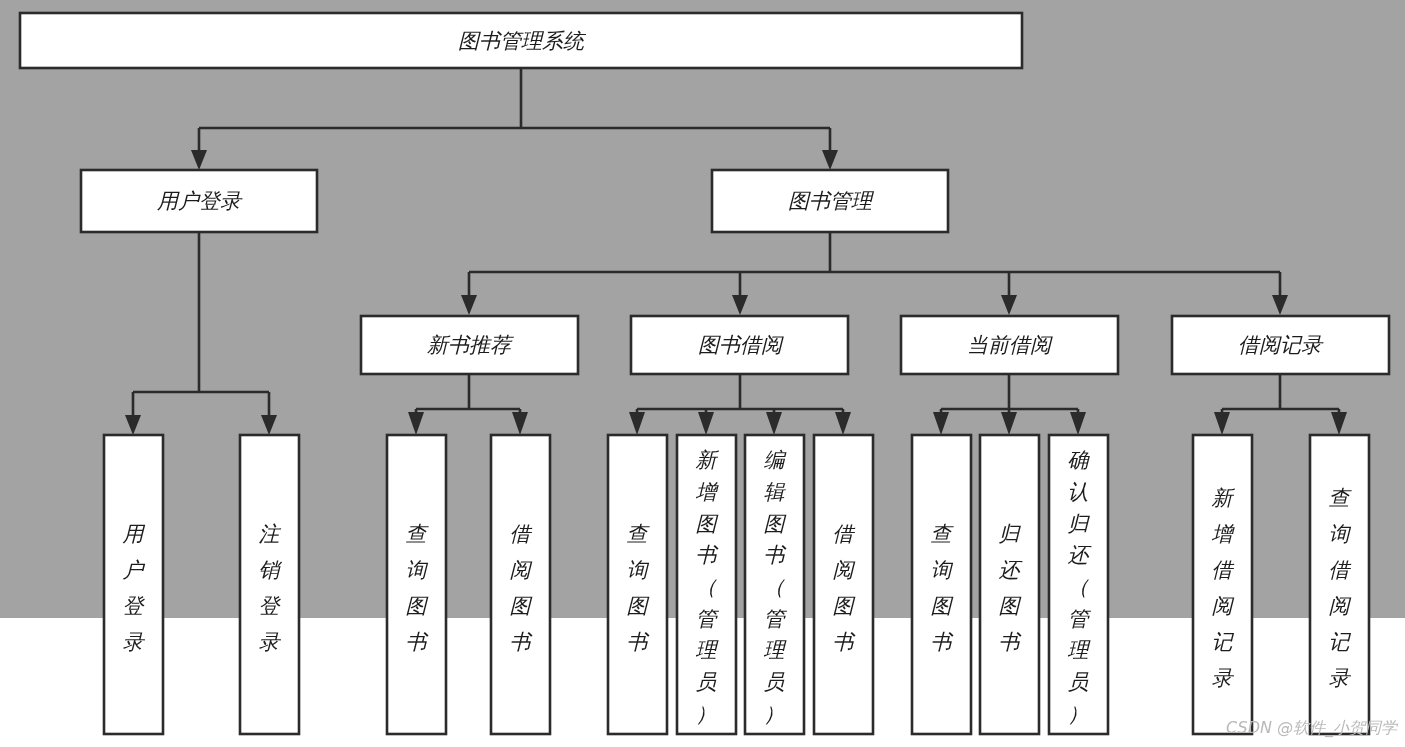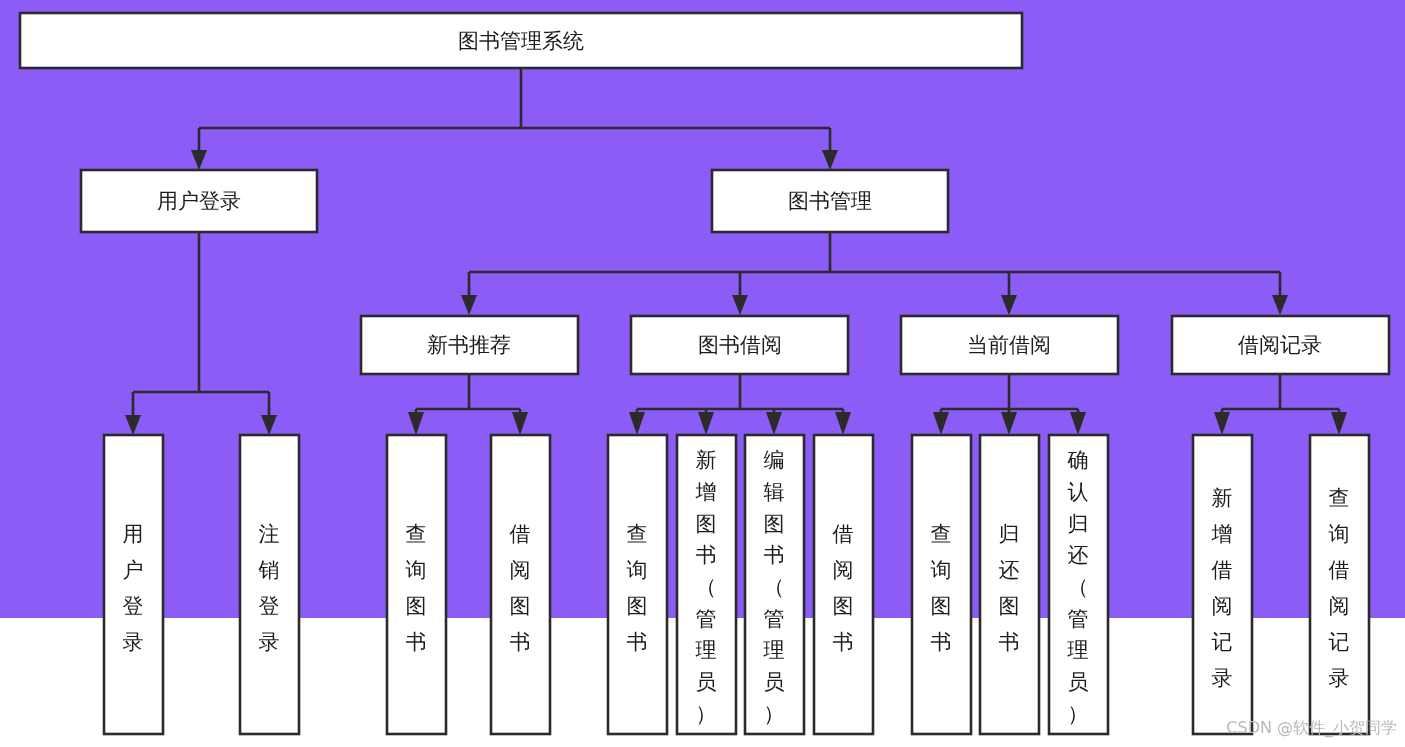--- a/index.html
+++ b/index.html
@@ -10,21 +10,22 @@
   body {
     width: 1405px;
     height: 747px;
     font-family: "DejaVu Sans", "Liberation Sans", sans-serif;
     overflow: hidden;
   }
   #diagram-root {
     position: relative;
     width: 1405px;
     height: 618px;
-    background: #8b5cf6;
+    background: #a3a3a3;
+    font-style: italic;
   }
   svg.diagram-canvas {
     position: absolute;
     left: 0;
     top: 0;
     width: 1405px;
     height: 747px;
   }
   .node-box {
     fill: #ffffff;

